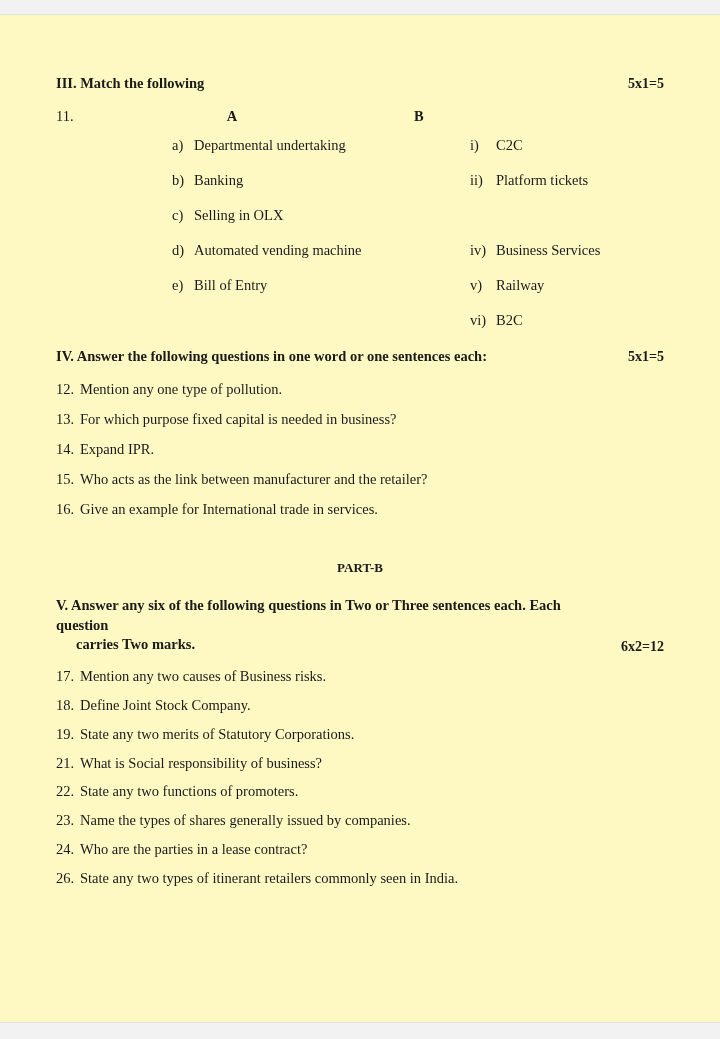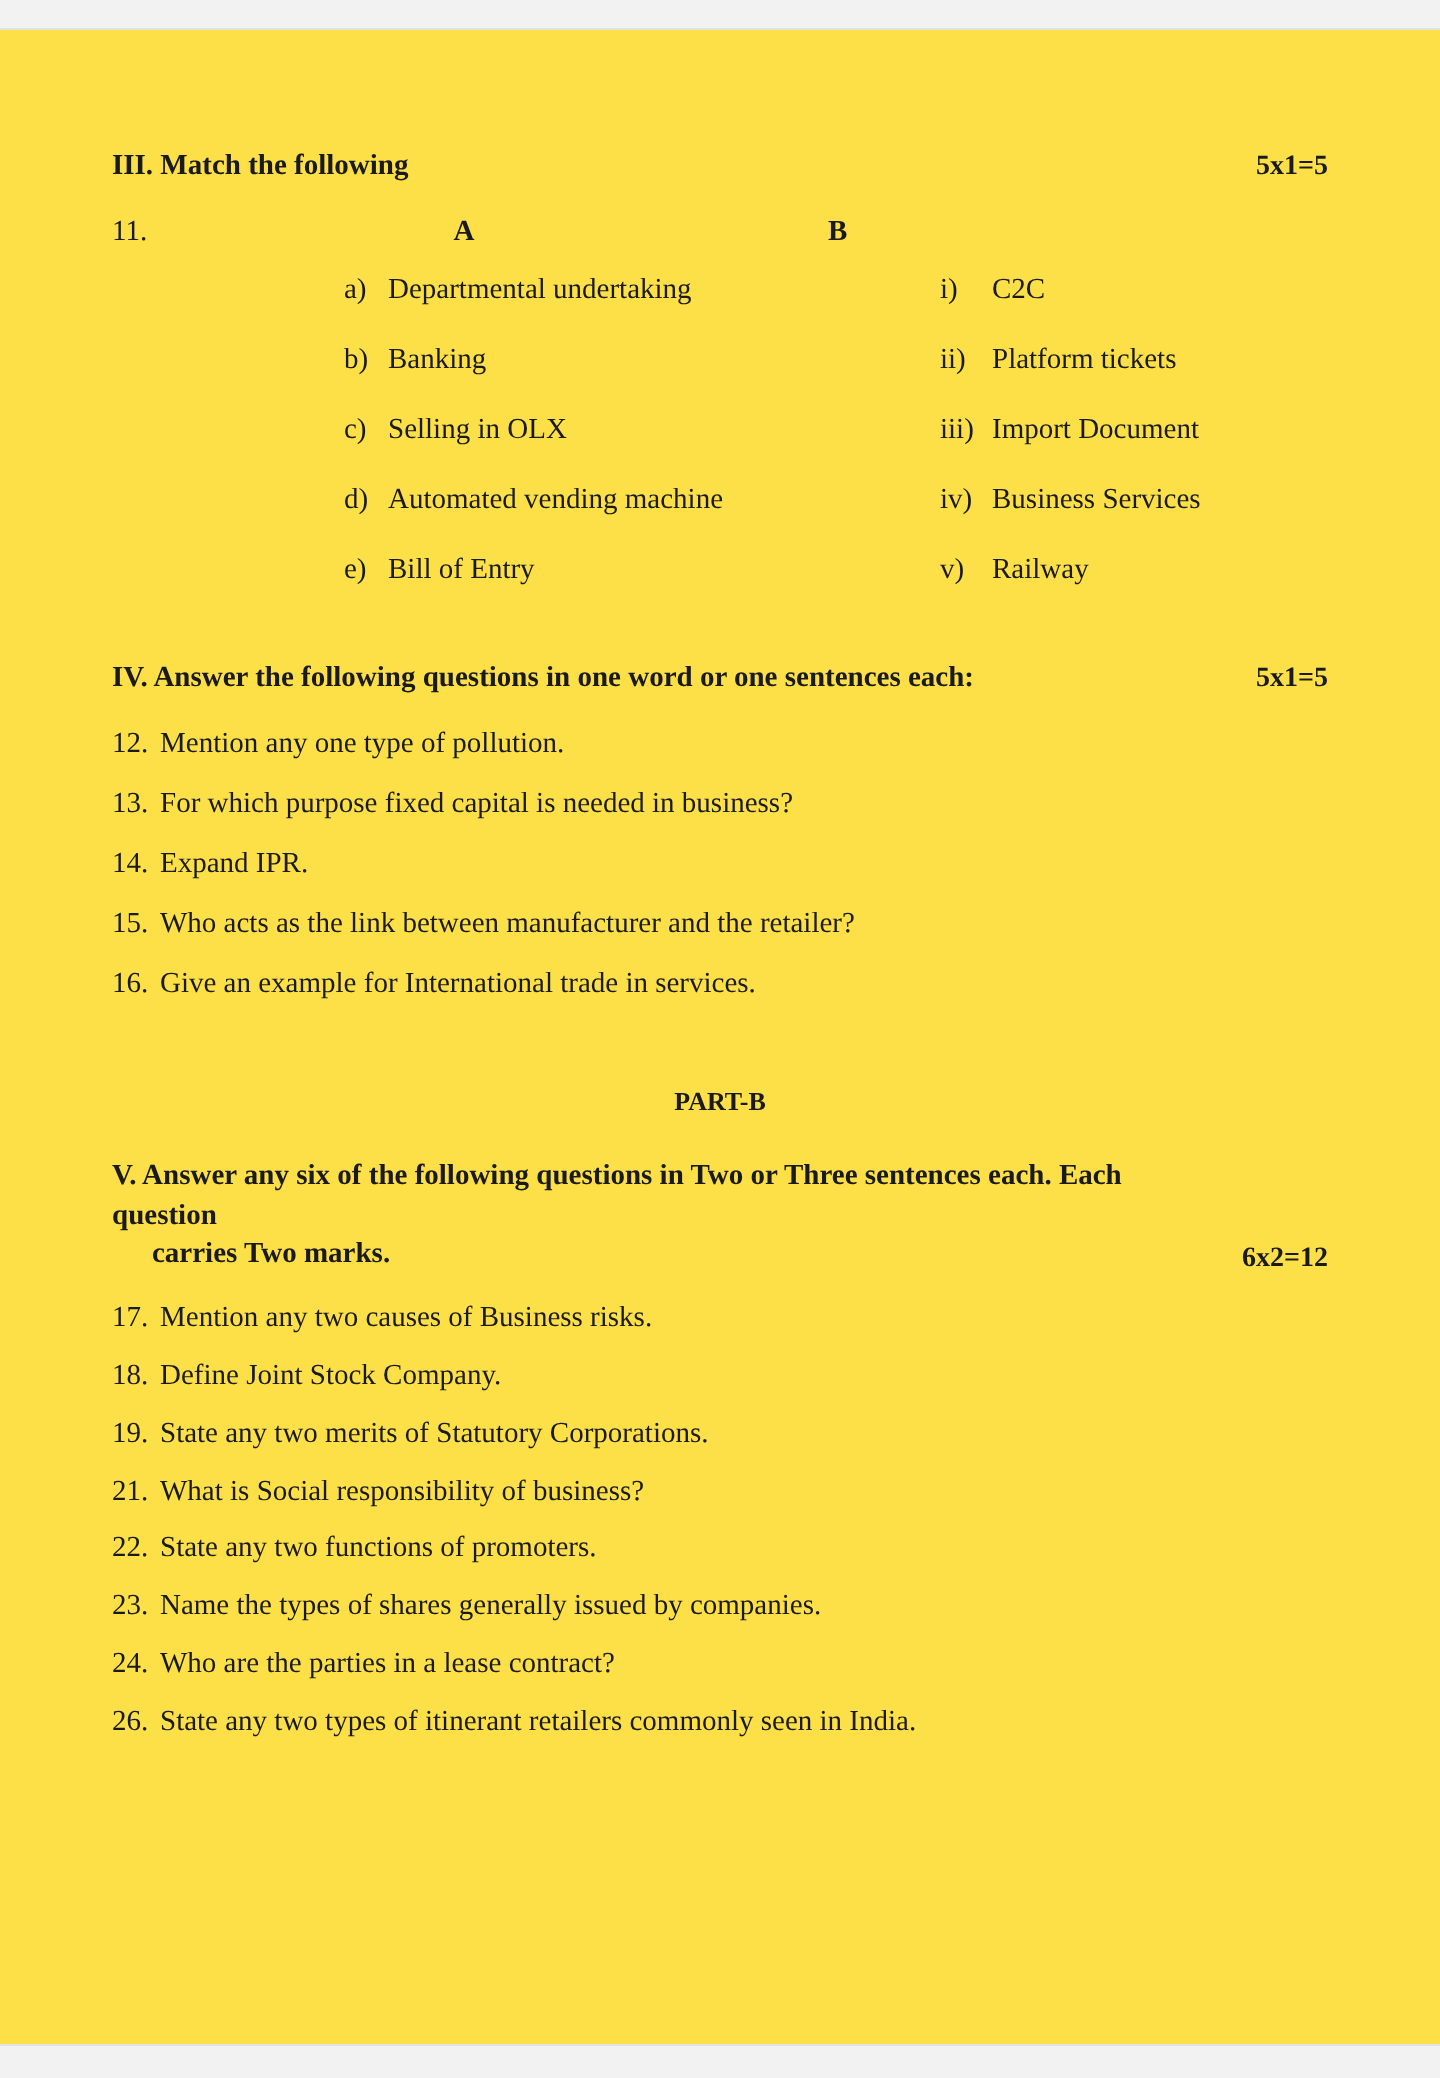--- a/index.html
+++ b/index.html
@@ -10,21 +10,21 @@
   body {
     width: 720px;
     height: 1039px;
     font-family: "Liberation Serif", serif;
     color: #1a1a1a;
   }
   .page {
     position: relative;
     width: 720px;
     height: 1039px;
-    background: #fde047;
+    background: #fef9c3;
     box-sizing: border-box;
     overflow: hidden;
   }
   .top-strip {
     position: absolute;
     top: 0;
     left: 0;
     width: 720px;
     height: 14px;
     background: #f2f2f2;
@@ -182,23 +182,20 @@
         <div class="right">
           <span class="lbl">ii)</span><span>Platform tickets</span>
         </div>
       </div>
 
       <div class="match-row">
         <div class="spacer"></div>
         <div class="left">
           <span class="lbl">c)</span><span>Selling in OLX</span>
         </div>
-        <div class="right">
-          <span class="lbl">iii)</span><span>Import Document</span>
-        </div>
       </div>
 
       <div class="match-row">
         <div class="spacer"></div>
         <div class="left">
           <span class="lbl">d)</span><span>Automated vending machine</span>
         </div>
         <div class="right">
           <span class="lbl">iv)</span><span>Business Services</span>
         </div>
@@ -210,20 +207,23 @@
           <span class="lbl">e)</span><span>Bill of Entry</span>
         </div>
         <div class="right">
           <span class="lbl">v)</span><span>Railway</span>
         </div>
       </div>
 
       <div class="match-row">
         <div class="spacer"></div>
         <div class="left"></div>
+        <div class="right">
+          <span class="lbl">vi)</span><span>B2C</span>
+        </div>
       </div>
     </div>
 
     <div class="section-head" style="margin-top:18px;">
       <div class="section-head-text">IV. Answer the following questions in one word or one sentences each:</div>
       <div class="marks">5x1=5</div>
     </div>
 
     <div class="q-list">
       <div class="q-item">

